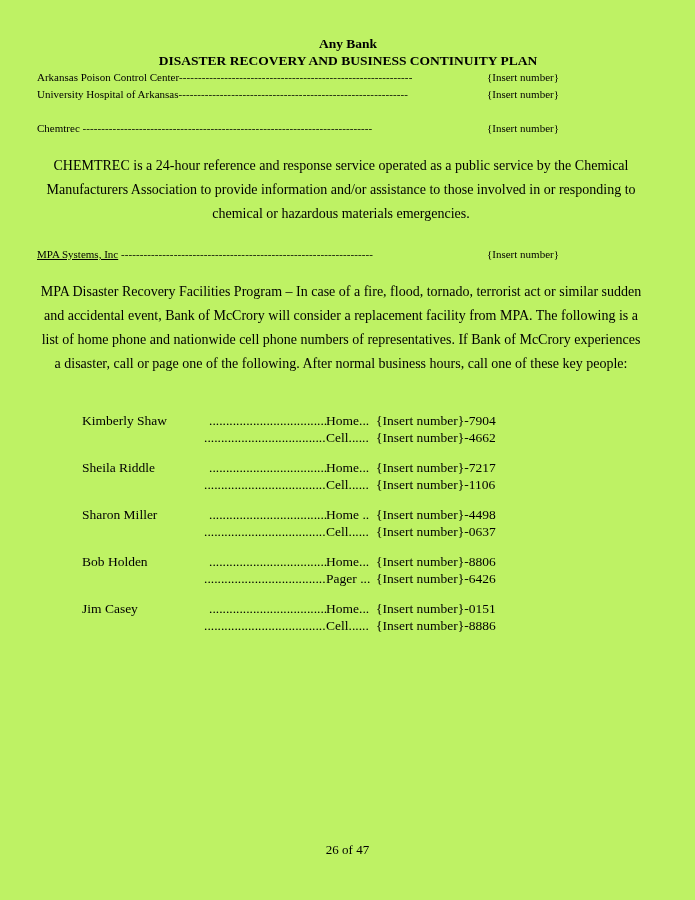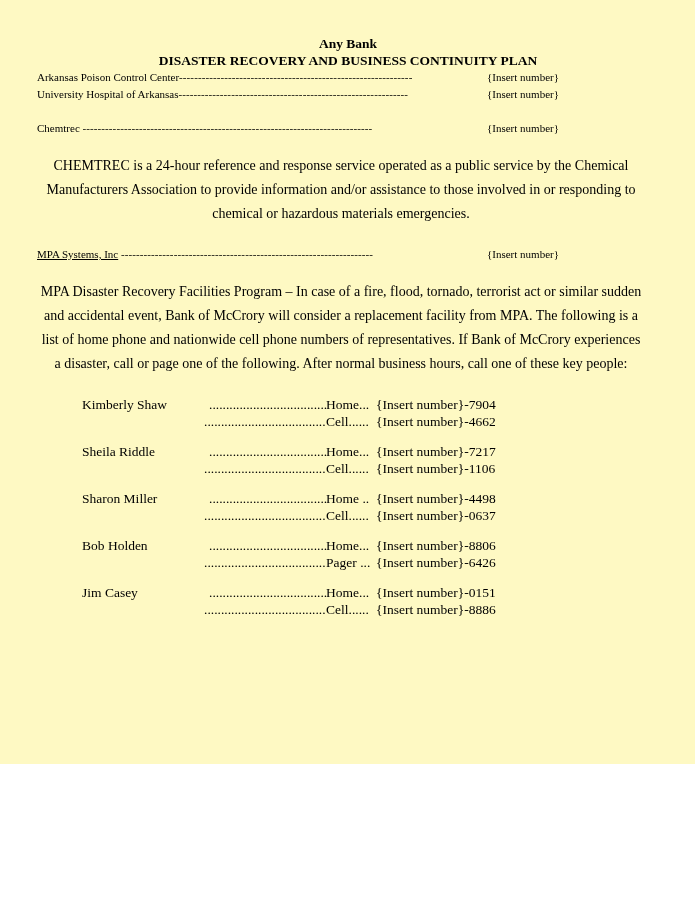--- a/index.html
+++ b/index.html
@@ -7,22 +7,22 @@
     padding: 0;
     background: #ffffff;
   }
   body {
     font-family: "Liberation Serif", "DejaVu Serif", serif;
     color: #000000;
   }
   .page {
     position: relative;
     width: 695px;
-    height: 764px;
-    background: #fef9c3;
+    height: 900px;
+    background: #bef264;
     overflow: hidden;
     box-sizing: border-box;
   }
   .content {
     position: absolute;
     left: 37px;
     top: 36px;
     width: 622px;
   }
   
@@ -73,21 +73,21 @@
   .para {
     font-size: 14px;
     line-height: 24px;
     text-align: center;
     width: 608px;
   }
   .spacer-md { height: 17px; }
   .spacer-lg { height: 20px; }
   
   .contacts {
-    margin-top: 20px;
+    margin-top: 36px;
     margin-left: 45px;
     font-size: 13.5px;
   }
   .contact-group {
     margin-bottom: 13px;
   }
   .contact-line {
     position: relative;
     height: 17px;
     line-height: 17px;

